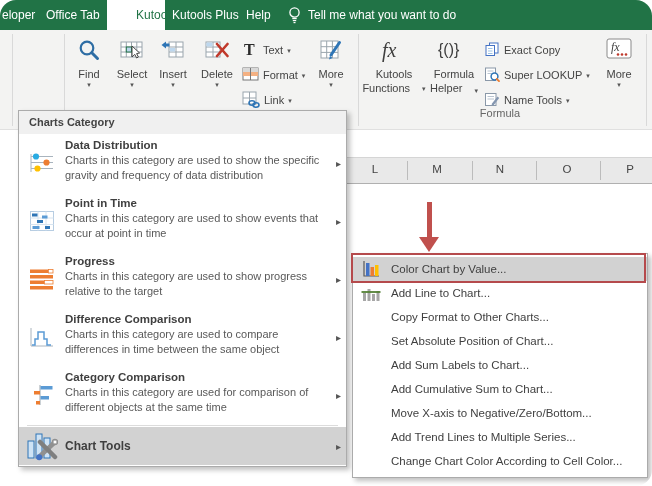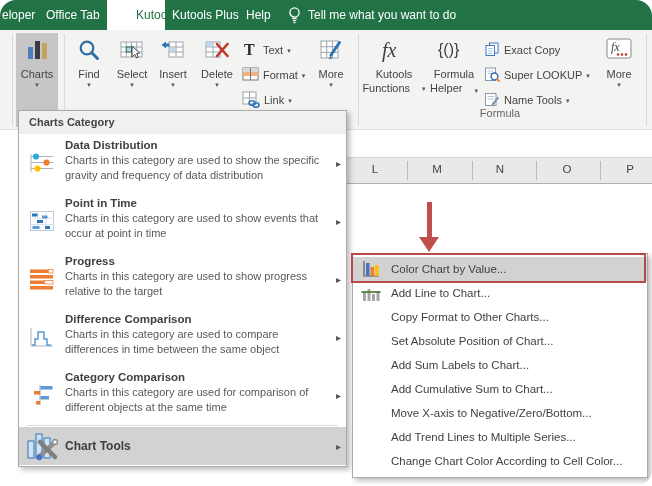--- a/index.html
+++ b/index.html
@@ -71,31 +71,20 @@
           <line x1="5.8" y1="14.6" x2="9.2" y2="14.6" stroke="#fff" stroke-width="1.2"></line>
           <line x1="6.5" y1="16.6" x2="8.5" y2="16.6" stroke="#fff" stroke-width="1.2"></line>
         </svg>
     </span>
     <span class="tab" style="left:308px">Tell me what you want to do</span>
   </div>
 
   <div class="ribbon">
     <div class="vsep" style="left:12px"></div>
 
-    <div class="bigbtn pressed" style="left:16px;width:42px">
-      <span class="ic">
-        <svg width="24" height="24" viewBox="0 0 24 24">
-            <rect x="3" y="9" width="5" height="12" fill="#4a7ebc"></rect>
-            <rect x="10" y="3" width="5" height="18" fill="#3b3b44"></rect>
-            <rect x="17" y="5" width="5" height="16" fill="#c0a35e"></rect>
-          </svg>
-      </span>
-      <span class="lbl">Charts</span>
-      <span class="caret">▾</span>
-    </div>
 
     <div class="vsep" style="left:64px"></div>
 
     <div class="bigbtn" style="left:68px;width:42px">
       <span class="ic">
         <svg width="24" height="24" viewBox="0 0 24 24">
             <circle cx="10" cy="10" r="6.3" fill="none" stroke="#2e6da4" stroke-width="2.2"></circle>
             <line x1="14.8" y1="14.8" x2="20.5" y2="20.5" stroke="#2e6da4" stroke-width="3" stroke-linecap="round"></line>
           </svg>
       </span>

